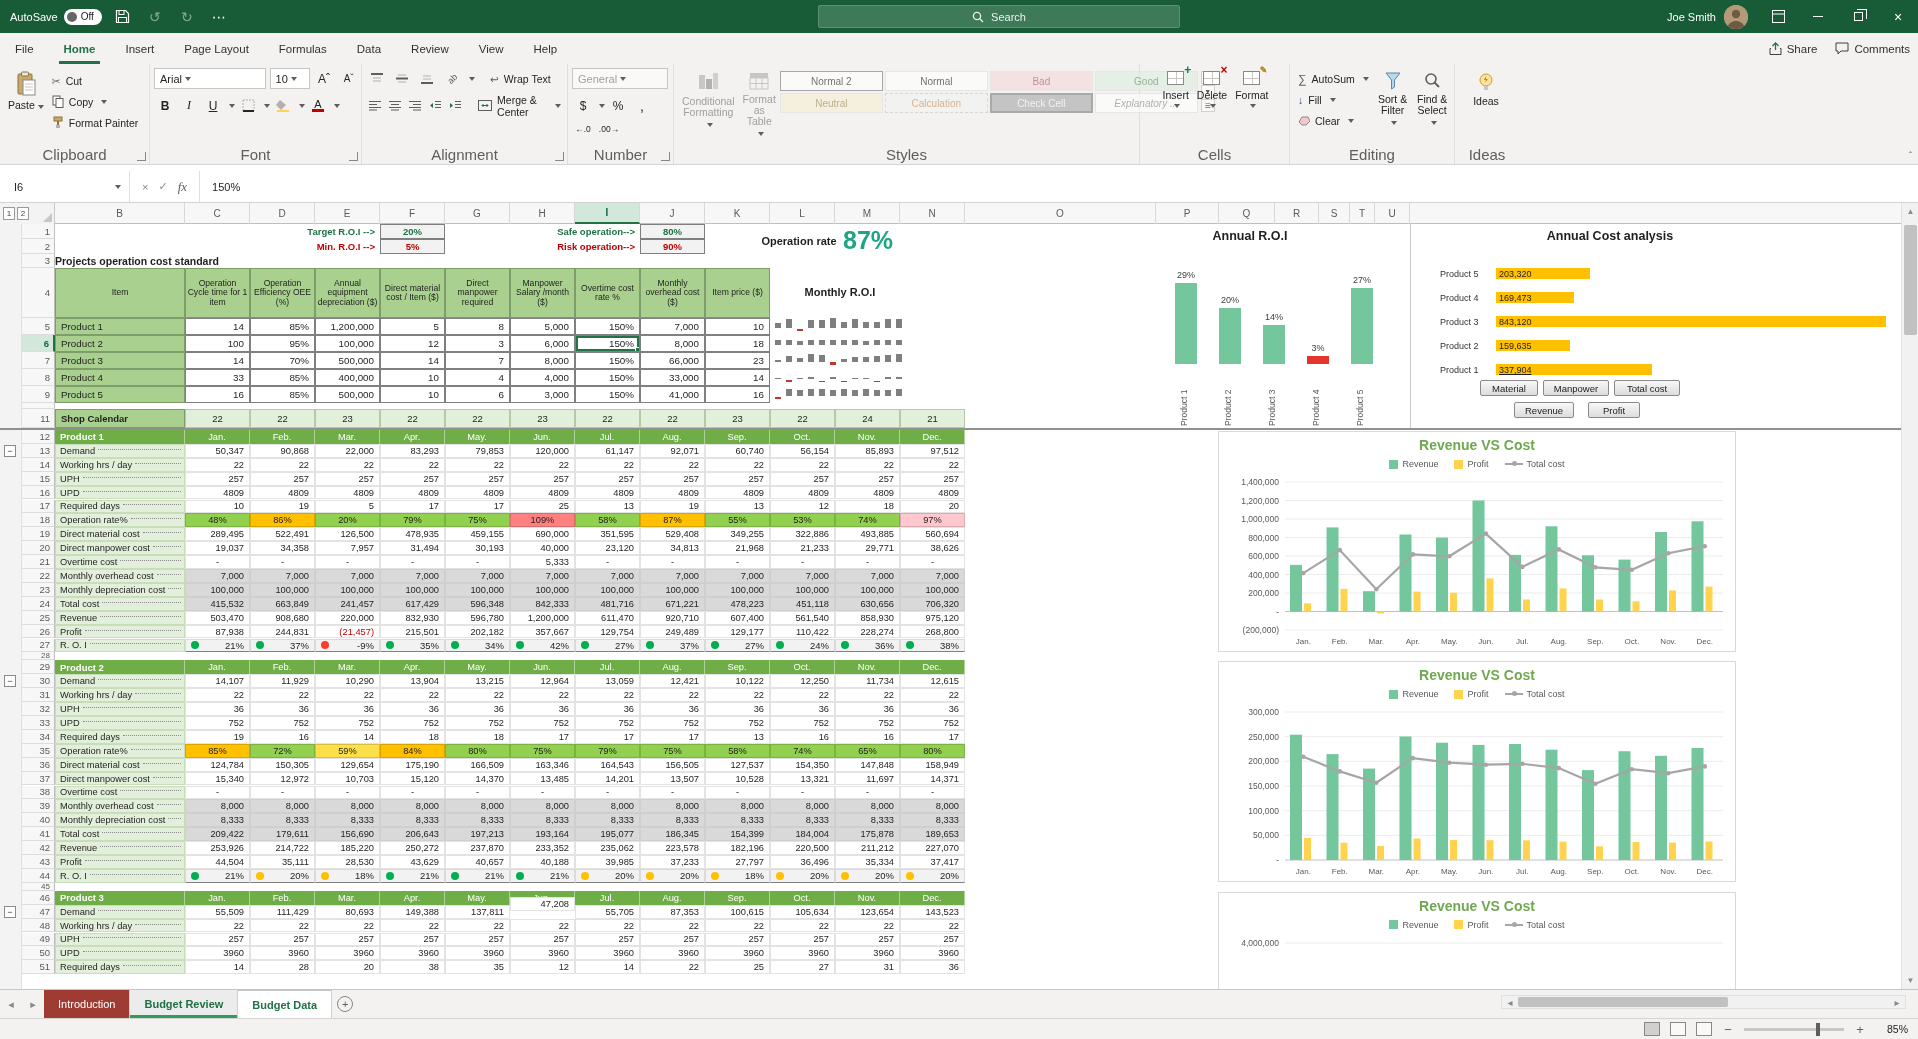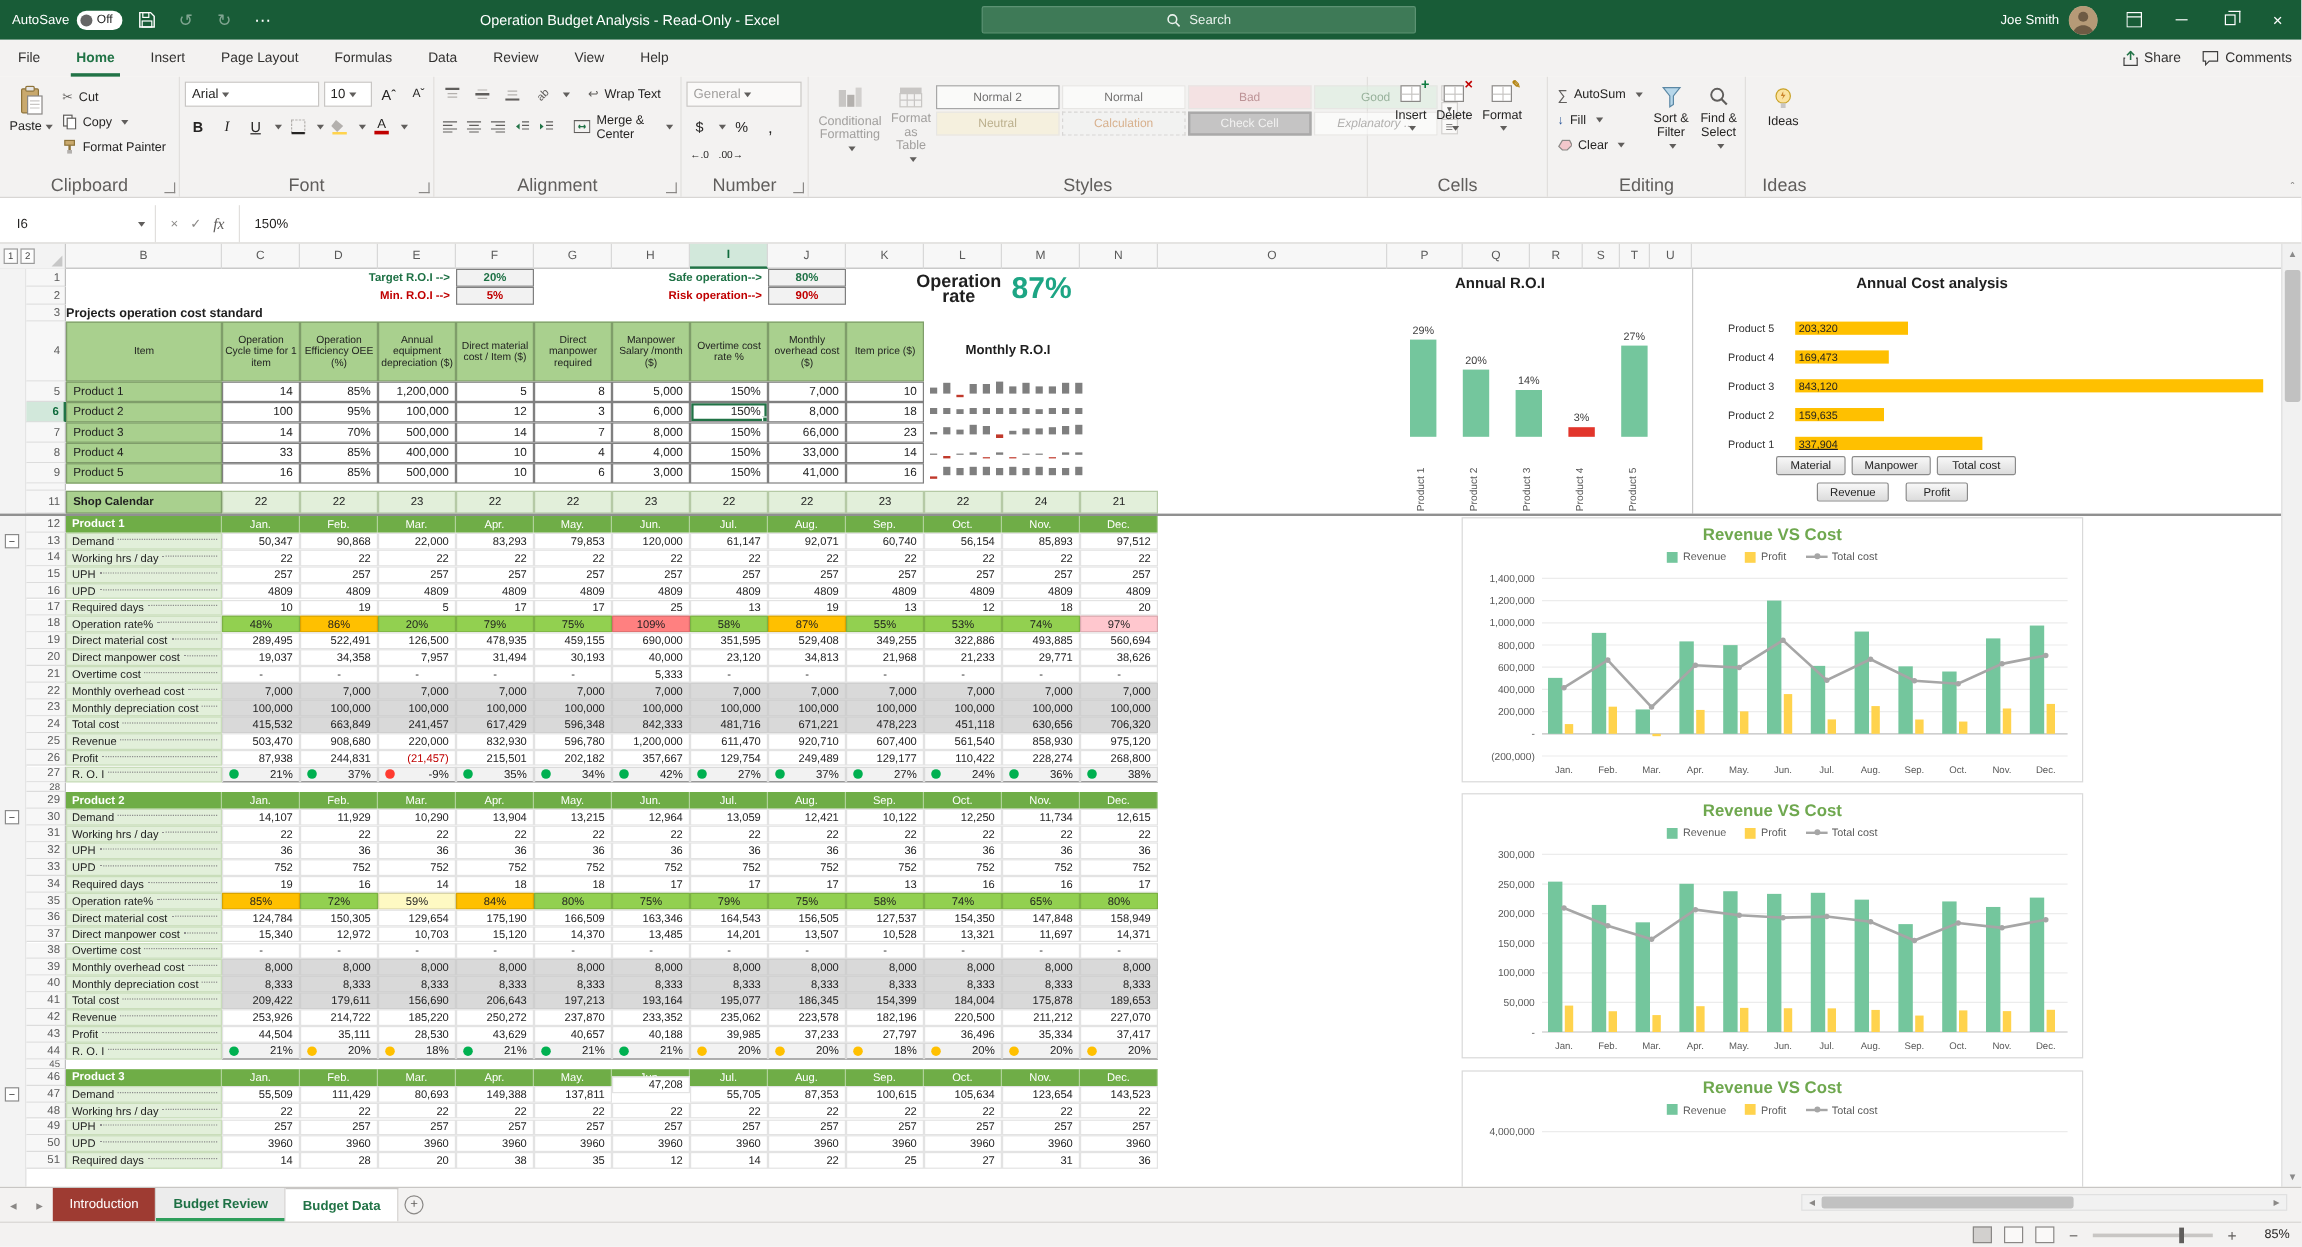--- a/index.html
+++ b/index.html
@@ -170,21 +170,20 @@
         <svg width="15" height="15" viewBox="0 0 15 15">
             <path d="M1.5 1.5h9l3 3v9h-12z" fill="none" stroke="#fff" stroke-width="1.2"></path>
             <rect x="4" y="1.5" width="5" height="4" fill="none" stroke="#fff"></rect>
             <rect x="3.5" y="8.5" width="8" height="5" fill="none" stroke="#fff"></rect>
           </svg>
       </span>
       <span class="qa dim">↺</span>
       <span class="qa dim">↻</span>
       <span class="qa">⋯</span>
     </div>
-    <div class="tb-title">Operation Budget Analysis  -  Read-Only  -  Excel</div>
     <div class="tb-search">
       <svg width="12" height="12" viewBox="0 0 12 12">
           <circle cx="5" cy="5" r="3.6" fill="none" stroke="#EAF2ED" stroke-width="1.3"></circle>
           <line x1="7.8" y1="7.8" x2="11" y2="11" stroke="#EAF2ED" stroke-width="1.3"></line>
         </svg>
       <span>Search</span>
     </div>
     <div class="tb-right">
       <span class="uname">Joe Smith</span>
       <span class="avatar">
@@ -640,21 +639,21 @@
       <div class="splitline" style="top: 204px;"></div>
       <div class="vline" style="left: 1410px; top: 0px; height: 204px;"></div>
       <div class="cell num greent" style="left: 250px; top: 0px; width: 130px; height: 15px; font-weight: bold;">Target R.O.I --&gt;</div>
       <div class="cell boxv greent" style="left: 380px; top: 0px; width: 65px; height: 15px;">20%</div>
       <div class="cell num greent" style="left: 445px; top: 0px; width: 195px; height: 15px; font-weight: bold;">Safe operation--&gt;</div>
       <div class="cell boxv greent" style="left: 640px; top: 0px; width: 65px; height: 15px;">80%</div>
       <div class="cell num redt" style="left: 250px; top: 15px; width: 130px; height: 15px; font-weight: bold;">Min.  R.O.I --&gt;</div>
       <div class="cell boxv redt" style="left: 380px; top: 15px; width: 65px; height: 15px;">5%</div>
       <div class="cell num redt" style="left: 445px; top: 15px; width: 195px; height: 15px; font-weight: bold;">Risk operation--&gt;</div>
       <div class="cell boxv redt" style="left: 640px; top: 15px; width: 65px; height: 15px;">90%</div>
-      <div class="cell ctr" style="left: 758px; top: 2px; width: 82px; height: 30px; font-size: 15px; font-weight: bold; line-height: 13px; white-space: normal; text-align: center;">Operation rate</div>
+      <div class="cell ctr" style="left: 758px; top: 2px; width: 82px; height: 30px; font-size: 11px; font-weight: bold; line-height: 13px; white-space: normal; text-align: center;">Operation rate</div>
       <div class="cell " style="left: 843px; top: 0px; width: 130px; height: 33px; font-size: 25px; font-weight: bold; color: rgb(29, 165, 132);">87%</div>
       <div class="cell " style="left: 55px; top: 30px; width: 330px; height: 14px; font-weight: bold; font-size: 10.5px;">Projects operation cost standard</div>
       <div class="cell hdrcell" style="left: 55px; top: 44px; width: 130px; height: 50px;">Item</div>
       <div class="cell hdrcell" style="left: 185px; top: 44px; width: 65px; height: 50px;">Operation Cycle time for 1 item</div>
       <div class="cell hdrcell" style="left: 250px; top: 44px; width: 65px; height: 50px;">Operation Efficiency OEE (%)</div>
       <div class="cell hdrcell" style="left: 315px; top: 44px; width: 65px; height: 50px;">Annual equipment depreciation ($)</div>
       <div class="cell hdrcell" style="left: 380px; top: 44px; width: 65px; height: 50px;">Direct material cost / Item ($)</div>
       <div class="cell hdrcell" style="left: 445px; top: 44px; width: 65px; height: 50px;">Direct manpower required</div>
       <div class="cell hdrcell" style="left: 510px; top: 44px; width: 65px; height: 50px;">Manpower Salary /month ($)</div>
       <div class="cell hdrcell" style="left: 575px; top: 44px; width: 65px; height: 50px;">Overtime cost rate %</div>
@@ -1104,21 +1103,21 @@
       <div class="cell num vc" style="left: 705px; top: 505.9px; width: 65px; height: 13.9px;">13</div>
       <div class="cell num vc" style="left: 770px; top: 505.9px; width: 65px; height: 13.9px;">16</div>
       <div class="cell num vc" style="left: 835px; top: 505.9px; width: 65px; height: 13.9px;">16</div>
       <div class="cell num vc" style="left: 900px; top: 505.9px; width: 65px; height: 13.9px;">17</div>
       <div class="cell seclabel" style="left: 55px; top: 519.8px; width: 130px; height: 13.9px;">
         <span>Operation rate%</span>
         <div class="leader"></div>
       </div>
       <div class="cell ctr vc" style="left: 185px; top: 519.8px; width: 65px; height: 13.9px; background: rgb(255, 192, 0); border-color: rgba(0, 0, 0, 0.15);">85%</div>
       <div class="cell ctr vc" style="left: 250px; top: 519.8px; width: 65px; height: 13.9px; background: rgb(146, 208, 80); border-color: rgba(0, 0, 0, 0.15);">72%</div>
-      <div class="cell ctr vc" style="left: 315px; top: 519.8px; width: 65px; height: 13.9px; background: #fef9c3; border-color: rgba(0, 0, 0, 0.15);">59%</div>
+      <div class="cell ctr vc" style="left: 315px; top: 519.8px; width: 65px; height: 13.9px; background: #fde047; border-color: rgba(0, 0, 0, 0.15);">59%</div>
       <div class="cell ctr vc" style="left: 380px; top: 519.8px; width: 65px; height: 13.9px; background: rgb(255, 192, 0); border-color: rgba(0, 0, 0, 0.15);">84%</div>
       <div class="cell ctr vc" style="left: 445px; top: 519.8px; width: 65px; height: 13.9px; background: rgb(146, 208, 80); border-color: rgba(0, 0, 0, 0.15);">80%</div>
       <div class="cell ctr vc" style="left: 510px; top: 519.8px; width: 65px; height: 13.9px; background: rgb(146, 208, 80); border-color: rgba(0, 0, 0, 0.15);">75%</div>
       <div class="cell ctr vc" style="left: 575px; top: 519.8px; width: 65px; height: 13.9px; background: rgb(146, 208, 80); border-color: rgba(0, 0, 0, 0.15);">79%</div>
       <div class="cell ctr vc" style="left: 640px; top: 519.8px; width: 65px; height: 13.9px; background: rgb(146, 208, 80); border-color: rgba(0, 0, 0, 0.15);">75%</div>
       <div class="cell ctr vc" style="left: 705px; top: 519.8px; width: 65px; height: 13.9px; background: rgb(146, 208, 80); border-color: rgba(0, 0, 0, 0.15);">58%</div>
       <div class="cell ctr vc" style="left: 770px; top: 519.8px; width: 65px; height: 13.9px; background: rgb(146, 208, 80); border-color: rgba(0, 0, 0, 0.15);">74%</div>
       <div class="cell ctr vc" style="left: 835px; top: 519.8px; width: 65px; height: 13.9px; background: rgb(146, 208, 80); border-color: rgba(0, 0, 0, 0.15);">65%</div>
       <div class="cell ctr vc" style="left: 900px; top: 519.8px; width: 65px; height: 13.9px; background: rgb(146, 208, 80); border-color: rgba(0, 0, 0, 0.15);">80%</div>
       <div class="cell seclabel" style="left: 55px; top: 533.7px; width: 130px; height: 13.9px;">

